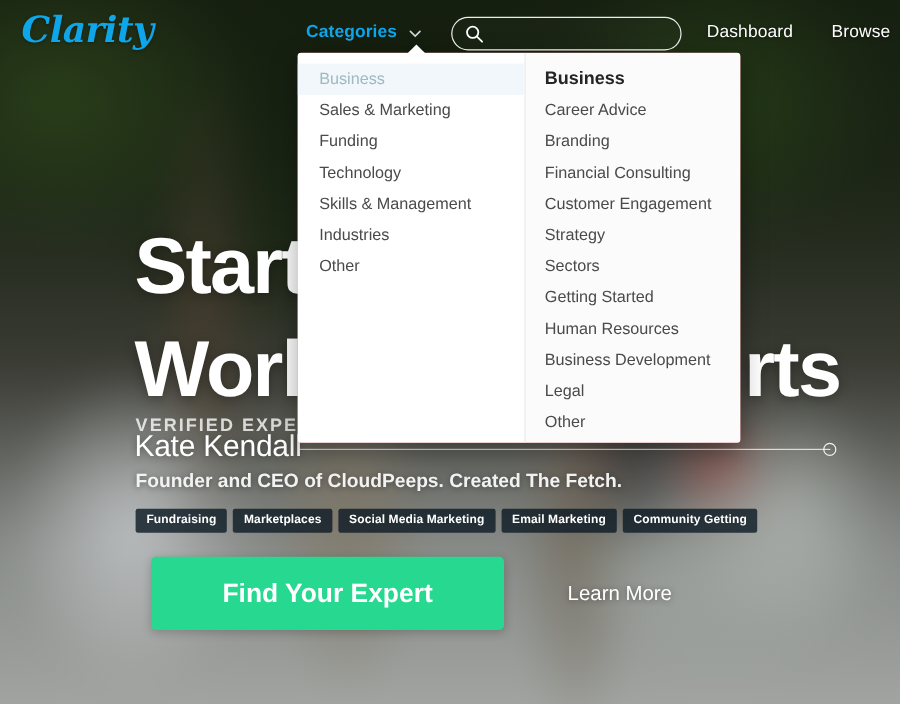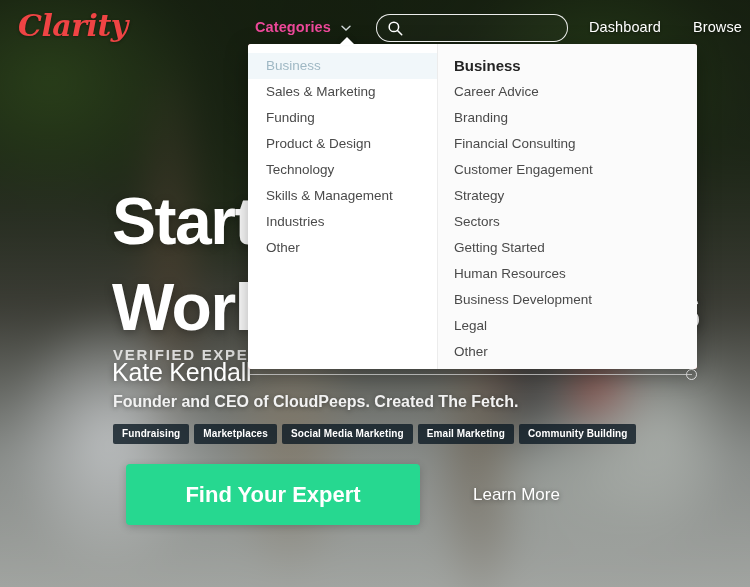--- a/index.html
+++ b/index.html
@@ -42,28 +42,28 @@
 
   
   .header {
     position: absolute; top: 0; left: 0; right: 0; height: 46px;
     z-index: 30;
   }
   .logo {
     position: absolute; left: 18px; top: 8px;
     font-family: "DejaVu Serif", serif;
     font-style: italic; font-weight: 700;
-    font-size: 30px; color: #ef4444;
+    font-size: 30px; color: #0ea5e9;
     letter-spacing: -0.5px;
     text-shadow: 0 1px 3px rgba(0,0,0,0.35);
   }
   .nav-categories {
     position: absolute; left: 255px; top: 19px;
     font-size: 14.5px; font-weight: 700;
-    color: #ec4899;
+    color: #0ea5e9;
     letter-spacing: 0.1px;
     cursor: pointer;
   }
   .chev {
     position: absolute; left: 340px; top: 22px;
     width: 11px; height: 11px;
   }
   .chev svg { display: block; }
   .searchbox {
     position: absolute; left: 376px; top: 14px;
@@ -88,21 +88,21 @@
     font-size: 14.5px; font-weight: 400; color: #ffffff;
     letter-spacing: 0.1px; cursor: pointer;
     text-shadow: 0 1px 3px rgba(0,0,0,0.4);
   }
   .nav-dashboard { left: 589px; }
   .nav-browse   { left: 693px; }
 
   
   .dropdown {
     position: absolute; left: 248px; top: 44px;
-    width: 449px; height: 325px;
+    width: 369px; height: 325px;
     z-index: 25;
     box-shadow: 0 6px 22px rgba(0,0,0,0.34);
     border-radius: 3px;
     display: flex;
     overflow: hidden;
     background: #fca5a5;
   }
   .dd-caret {
     position: absolute; left: 339px; top: 37px;
     width: 0; height: 0;
@@ -233,21 +233,21 @@
 
   <div class="verified">VERIFIED EXPERT</div>
   <div class="expert-name">Kate Kendall</div>
   <div class="expert-bio">Founder and CEO of CloudPeeps. Created The Fetch.</div>
 
   <div class="tags">
     <span class="tag">Fundraising</span>
     <span class="tag">Marketplaces</span>
     <span class="tag">Social Media Marketing</span>
     <span class="tag">Email Marketing</span>
-    <span class="tag">Community Building</span>
+    <span class="tag">Community Getting</span>
   </div>
 
   <button class="cta-primary">Find Your Expert</button>
   <span class="cta-secondary">Learn More</span>
 
   <div class="header">
     <div class="logo">Clarity</div>
 
     <div class="nav-categories">Categories</div>
     <span class="chev">
@@ -269,21 +269,20 @@
     <div class="nav-link nav-dashboard">Dashboard</div>
     <div class="nav-link nav-browse">Browse</div>
   </div>
 
   <div class="dd-caret"></div>
   <div class="dropdown">
     <div class="dd-left">
       <div class="dd-item active">Business</div>
       <div class="dd-item">Sales &amp; Marketing</div>
       <div class="dd-item">Funding</div>
-      <div class="dd-item">Product &amp; Design</div>
       <div class="dd-item">Technology</div>
       <div class="dd-item">Skills &amp; Management</div>
       <div class="dd-item">Industries</div>
       <div class="dd-item">Other</div>
     </div>
     <div class="dd-right">
       <div class="dd-head">Business</div>
       <div class="dd-item">Career Advice</div>
       <div class="dd-item">Branding</div>
       <div class="dd-item">Financial Consulting</div>

